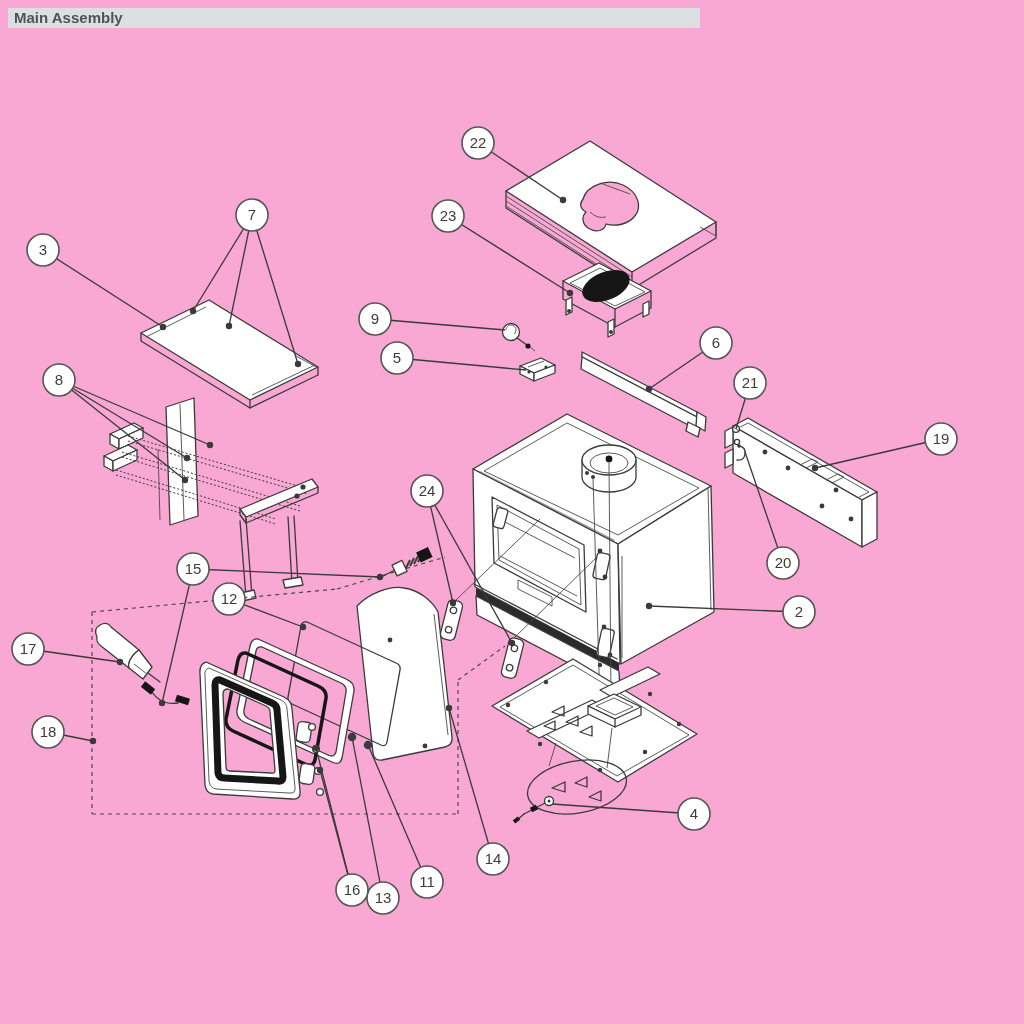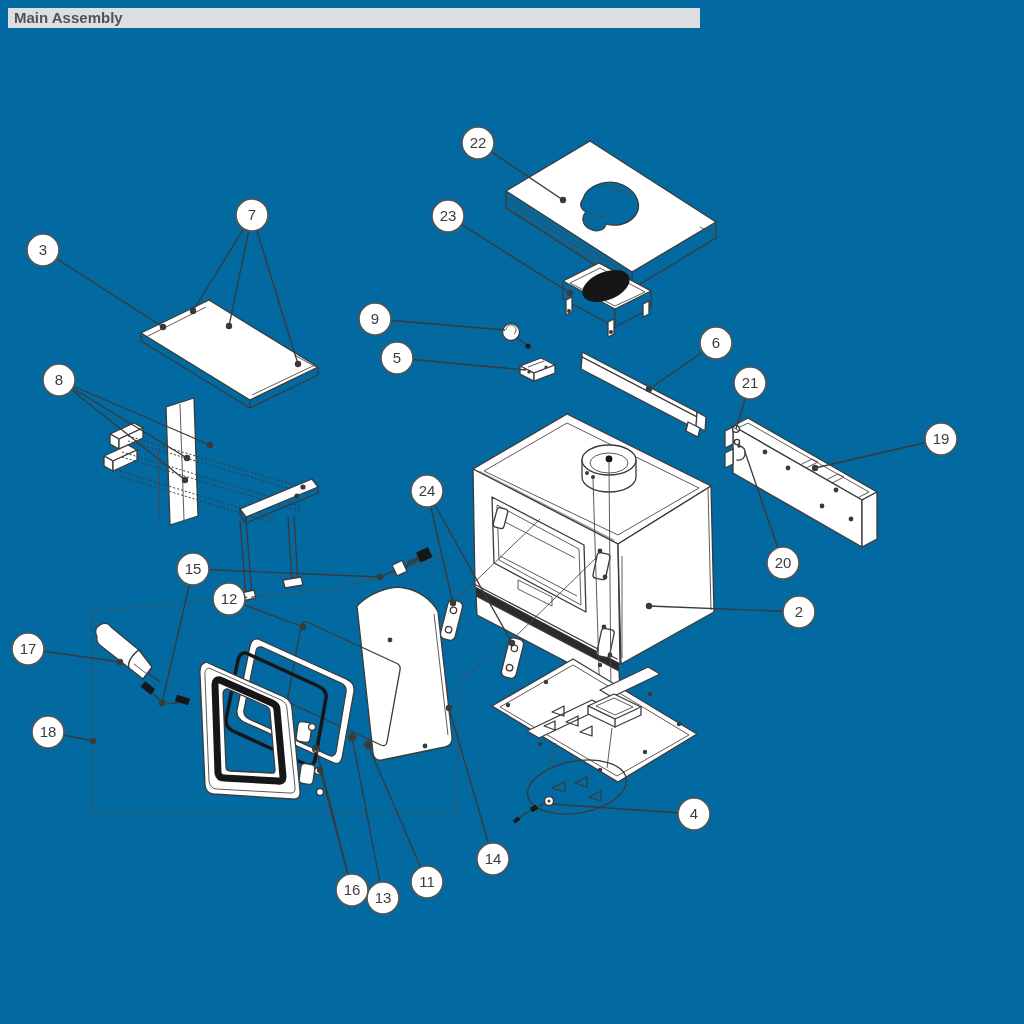--- a/index.html
+++ b/index.html
@@ -1,16 +1,16 @@
 <!DOCTYPE html>
 <html><head>
 <meta charset="utf-8">
 <style>
   html,body{margin:0;padding:0;background:#ffffff;}
-  #page{position:relative;width:1024px;height:1024px;background:#0369a1;overflow:hidden;
+  #page{position:relative;width:1024px;height:1024px;background:#f9a8d4;overflow:hidden;
         font-family:"Liberation Sans", sans-serif;}
   svg{position:absolute;left:0;top:0;}
   .part{stroke:#3a3a3a;stroke-width:1.3;fill:none;stroke-linejoin:round;stroke-linecap:round;}
   .pw{stroke:#3a3a3a;stroke-width:1.3;fill:#ffffff;stroke-linejoin:round;stroke-linecap:round;}
   .thin{stroke:#4a4a4a;stroke-width:0.9;fill:none;}
   .dark{fill:#161616;stroke:none;}
   .darkline{stroke:#161616;fill:none;}
   .grayline{stroke:#9aa0a5;fill:none;}
   .dashed{stroke:#4a4a4a;stroke-width:1.2;fill:none;stroke-dasharray:4 4;}
   .dot{fill:#3a3a3a;stroke:none;}

